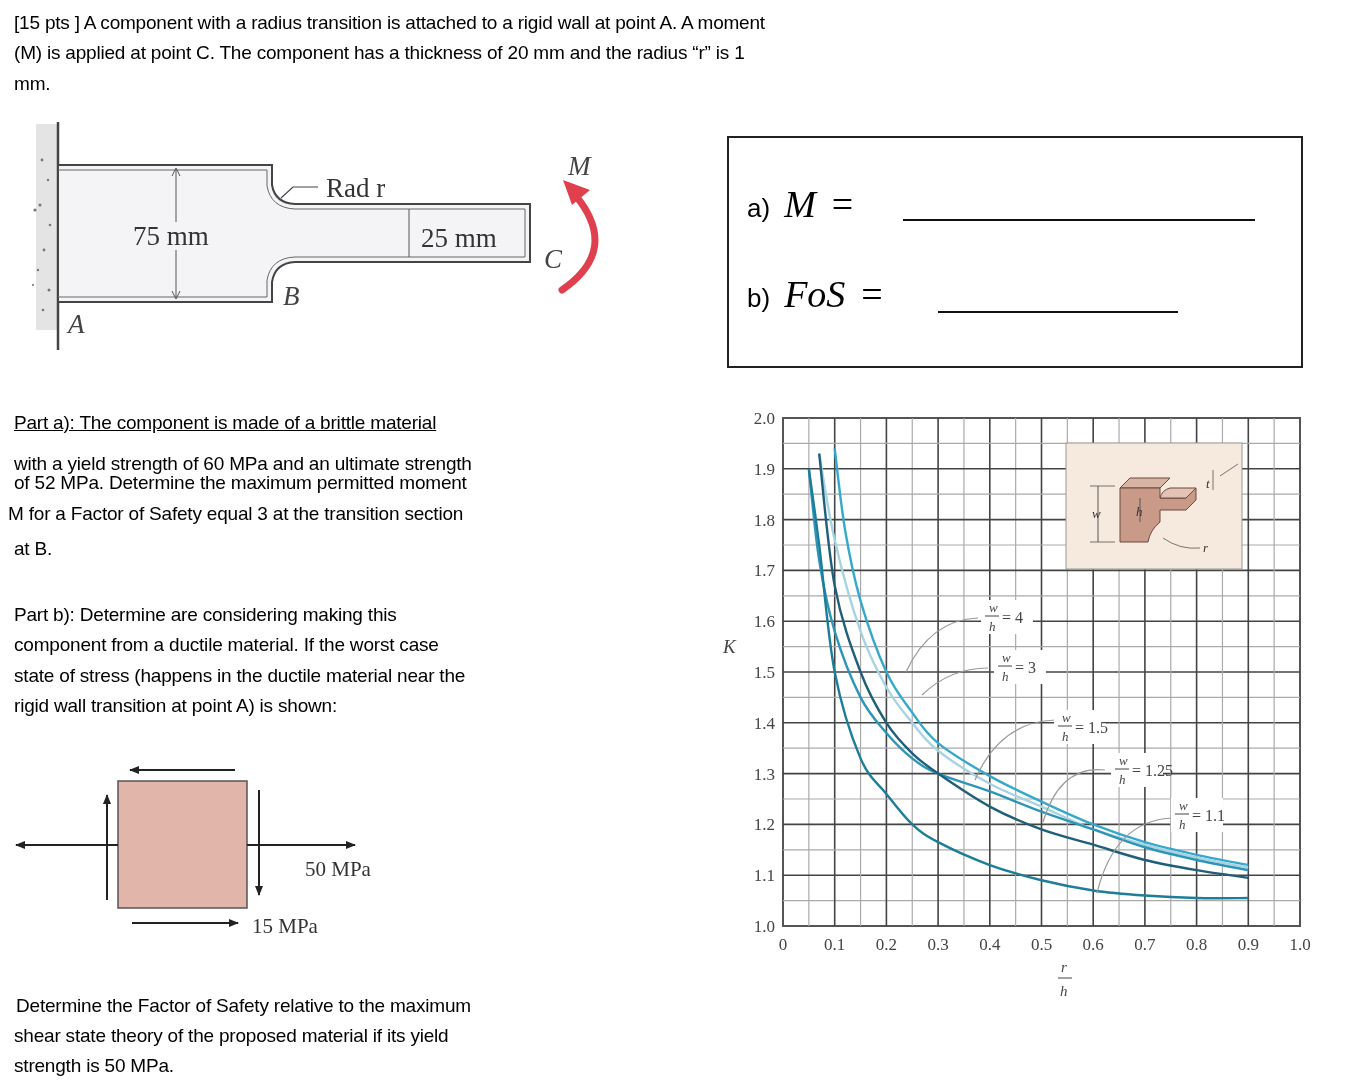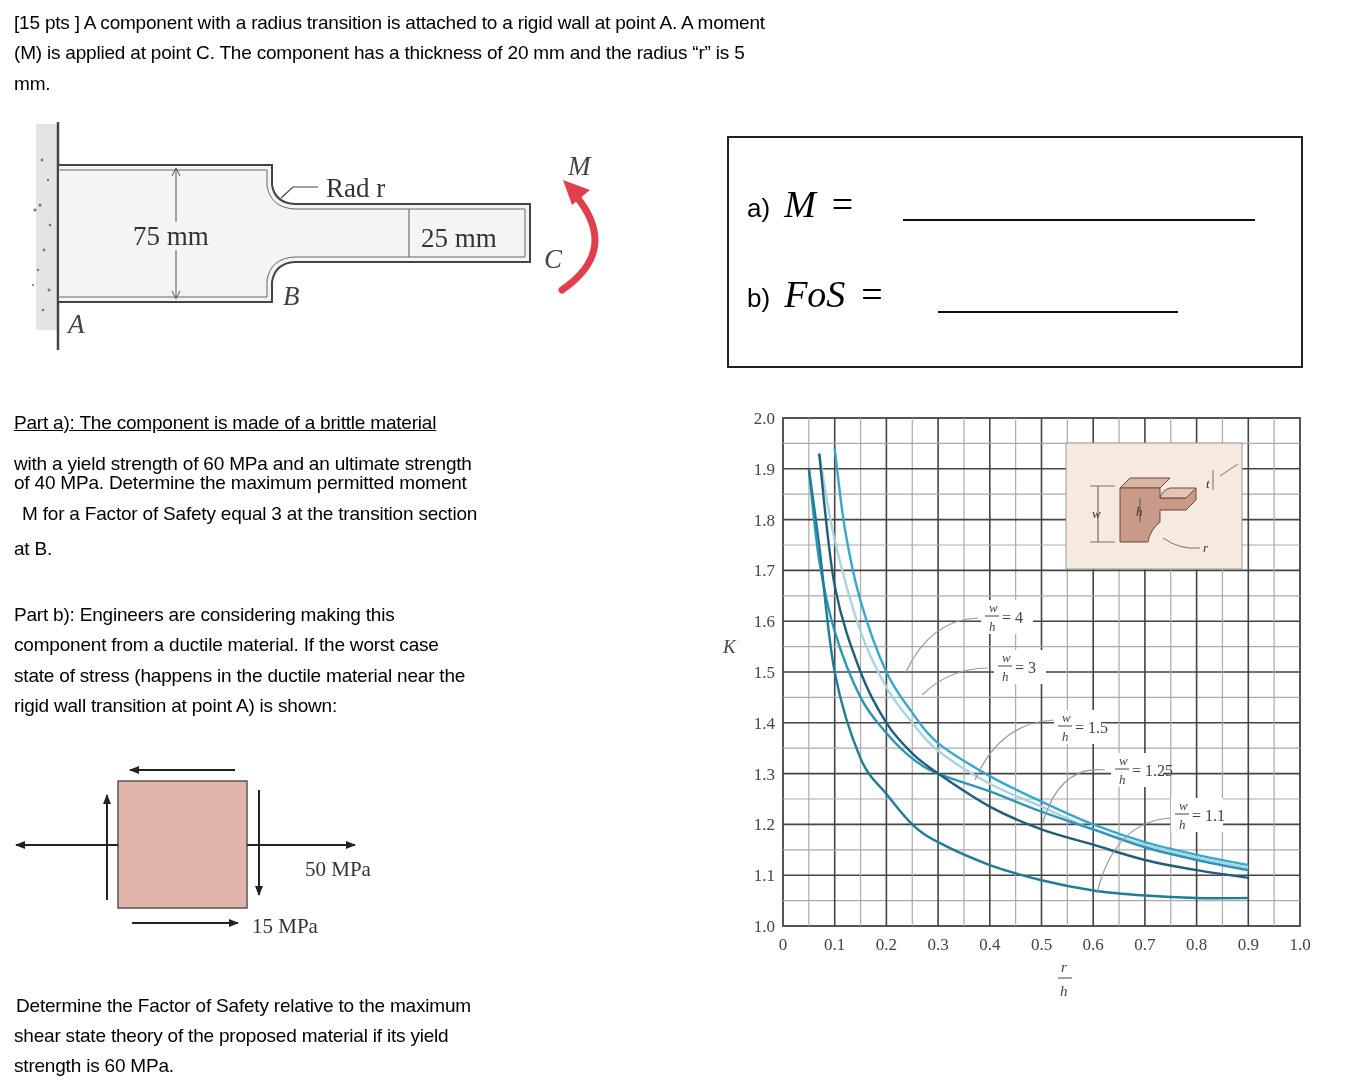--- a/index.html
+++ b/index.html
@@ -12,21 +12,21 @@
   .ans-label { font-size:26px; }
   .ans-sym { font-family:"Liberation Serif", serif; font-style:italic; font-size:38px; margin-left:14px; }
   .ans-eq { font-family:"Liberation Serif", serif; font-size:38px; margin-left:16px; }
   .ans-line { position:absolute; height:2px; background:#111; }
   svg text { font-family:"Liberation Serif", serif; }
 </style>
 </head>
 <body>
 
 <p class="p" style="left:14px;top:8px;">[15 pts ]  A component with a radius transition is attached to a rigid wall at point A.  A moment</p>
-<p class="p" style="left:14px;top:38px;">(M) is applied at point C.  The component has a thickness of 20 mm and the radius “r” is 5</p>
+<p class="p" style="left:14px;top:38px;">(M) is applied at point C.  The component has a thickness of 20 mm and the radius “r” is 1</p>
 <p class="p" style="left:14px;top:69px;">mm.</p>
 
 <svg width="640" height="240" style="position:absolute;left:0;top:120px;" viewBox="0 120 640 240">
 
   <rect x="36" y="124" width="22" height="206" fill="#d8d8d8" opacity="0.7"></rect>
   <g fill="#777">
     <circle cx="42" cy="160" r="1.4"></circle>
       <circle cx="48" cy="180" r="1.2"></circle>
       <circle cx="40" cy="205" r="1.5"></circle>
     <circle cx="50" cy="225" r="1.3"></circle>
@@ -75,25 +75,25 @@
   <div class="ans-row" style="top:134px;">
     <span class="ans-label">b)</span>
     <span class="ans-sym">FoS</span>
     <span class="ans-eq">=</span>
   </div>
   <div class="ans-line" style="left:209px;top:173px;width:240px;"></div>
 </div>
 
 <p class="p" style="left:14px;top:408px;text-decoration:underline;">Part a):  The component is made of a brittle material</p>
 <p class="p" style="left:14px;top:438px;margin-top:11px;">with a yield strength of 60 MPa and an ultimate strength</p>
-<p class="p" style="left:14px;top:468px;">of 40 MPa.  Determine the maximum permitted moment</p>
-<p class="p" style="left:22px;top:499px;">M for a Factor of Safety equal 3 at the transition section</p>
+<p class="p" style="left:14px;top:468px;">of 52 MPa.  Determine the maximum permitted moment</p>
+<p class="p" style="left:8px;top:499px;">M for a Factor of Safety equal 3 at the transition section</p>
 <p class="p" style="left:14px;top:534px;">at B.</p>
 
-<p class="p" style="left:14px;top:600px;">Part b):  Engineers are considering making this</p>
+<p class="p" style="left:14px;top:600px;">Part b):  Determine are considering making this</p>
 <p class="p" style="left:14px;top:630px;">component from a ductile material.  If the worst case</p>
 <p class="p" style="left:14px;top:661px;text-align:center;">state of stress (happens in the ductile material near the</p>
 <p class="p" style="left:14px;top:691px;">rigid wall transition at point A) is shown:</p>
 
 <svg width="400" height="210" style="position:absolute;left:0;top:750px;" viewBox="0 750 400 210">
   <defs>
     <marker id="ah" markerWidth="10" markerHeight="8" refX="9" refY="4" orient="auto" markerUnits="userSpaceOnUse">
       <polygon points="0,0 10,4 0,8" fill="#222"></polygon>
     </marker>
   </defs>
@@ -105,21 +105,21 @@
   <line x1="235" y1="770" x2="130" y2="770" stroke="#222" stroke-width="2" marker-end="url(#ah)"></line>
   <line x1="132" y1="923" x2="238" y2="923" stroke="#222" stroke-width="2" marker-end="url(#ah)"></line>
   <line x1="107" y1="900" x2="107" y2="795" stroke="#222" stroke-width="2" marker-end="url(#ah)"></line>
   <line x1="259" y1="790" x2="259" y2="895" stroke="#222" stroke-width="2" marker-end="url(#ah)"></line>
   <text x="305" y="876" font-size="21" fill="#333">50 MPa</text>
   <text x="252" y="933" font-size="21" fill="#333">15 MPa</text>
 </svg>
 
 <p class="p" style="left:16px;top:991px;">Determine the Factor of Safety relative to the maximum</p>
 <p class="p" style="left:14px;top:1021px;">shear state theory of the proposed material if its yield</p>
-<p class="p" style="left:14px;top:1051px;">strength is 60 MPa.</p>
+<p class="p" style="left:14px;top:1051px;">strength is 50 MPa.</p>
 
 <svg id="kchart" width="640" height="620" style="position:absolute;left:720px;top:400px;" viewBox="720 400 640 620">
   <g id="grid">
       <rect x="783" y="418" width="517" height="508" fill="#fff" stroke="#555" stroke-width="2"></rect>
       <line x1="808.85" y1="418" x2="808.85" y2="926" stroke="#aaa" stroke-width="1.2"></line>
       <line x1="783" y1="900.6" x2="1300" y2="900.6" stroke="#aaa" stroke-width="1.2"></line>
       <line x1="834.7" y1="418" x2="834.7" y2="926" stroke="#444" stroke-width="1.6"></line>
       <line x1="783" y1="875.2" x2="1300" y2="875.2" stroke="#444" stroke-width="1.6"></line>
       <line x1="860.55" y1="418" x2="860.55" y2="926" stroke="#aaa" stroke-width="1.2"></line>
       <line x1="783" y1="849.8" x2="1300" y2="849.8" stroke="#aaa" stroke-width="1.2"></line>

